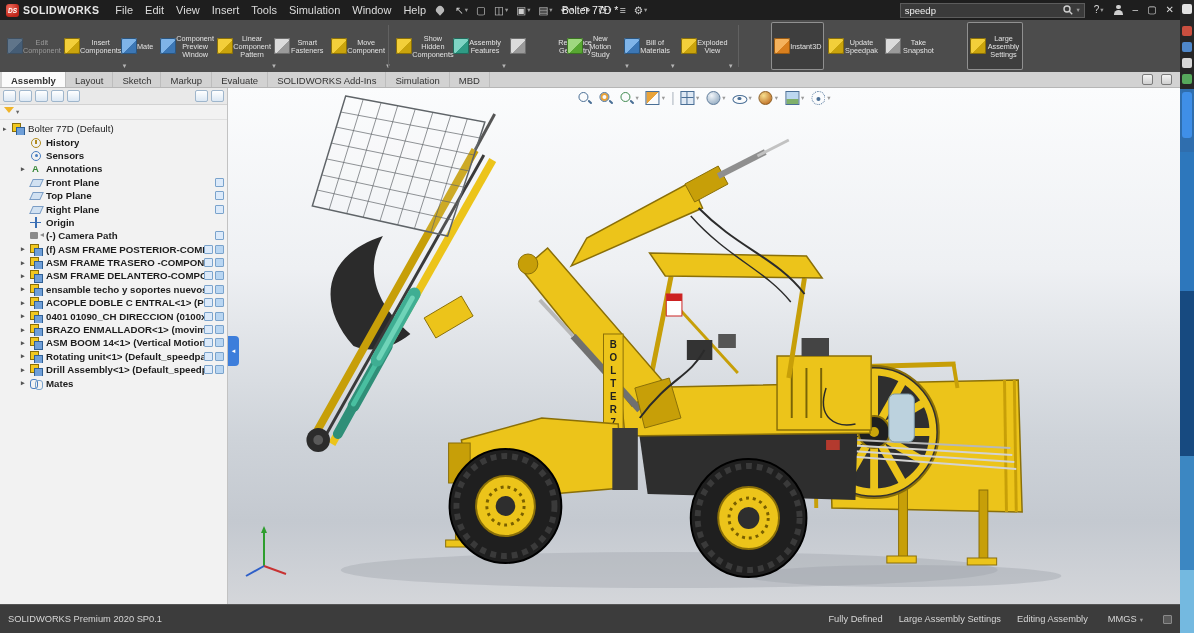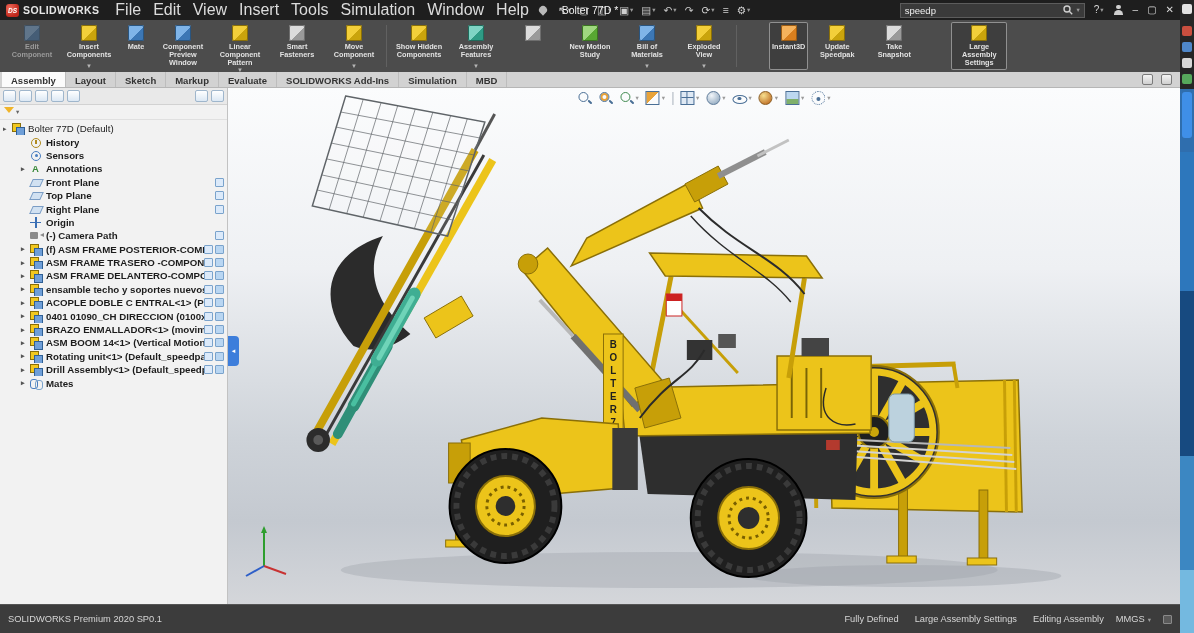--- a/index.html
+++ b/index.html
@@ -6,55 +6,55 @@
   body { width:1194px; height:633px; overflow:hidden; font-family:"Liberation Sans", sans-serif; background:#333; }
   #app { position:relative; width:1194px; height:633px; }
   .left-col { position:absolute; left:0; top:0; width:1180px; height:633px; display:flex; flex-direction:column; }
 
   
   .titlebar { height:20px; background:var(--c-titlebar_bg,#1e1e1e); display:flex; align-items:center; padding:0 6px; color:#e6e6e6; position:relative; flex:none; }
   .logo { display:flex; align-items:center; gap:4px; margin-right:10px; }
   .logo-mark { width:13px; height:13px; border-radius:3px; background:radial-gradient(circle at 30% 30%, #ef6a5a, #c0281c 70%); color:#fff; font-size:6.5px; font-weight:bold; display:flex; align-items:center; justify-content:center; font-style:italic; }
   .app-name { font-size:10.5px; font-weight:bold; letter-spacing:.4px; }
   .menubar { display:flex; align-items:center; }
-  .menu-item { padding:0 6px; font-size:16px; color:#dcdcdc; cursor:default; }
+  .menu-item { padding:0 6px; font-size:11px; color:#dcdcdc; cursor:default; }
   .pin-icon { width:8px; height:8px; background:#b9b9b9; border-radius:50% 50% 50% 0; transform:rotate(-45deg); margin:0 8px 0 4px; }
   .quick-icons { display:flex; align-items:center; gap:2px; }
   .qbtn { display:flex; align-items:center; padding:0 3px; color:#cfcfcf; }
   .qicon { font-size:10.5px; line-height:1; }
   .caret { font-size:6.5px; color:#9a9a9a; margin-left:1px; }
   .doc-title { position:absolute; left:50%; top:0; height:20px; transform:translateX(-50%); display:flex; align-items:center; font-size:10.5px; color:#f2f2f2; }
   .search { margin-left:auto; display:flex; align-items:center; background:#3a3a3a; border:1px solid #5c5c5c; height:15px; width:185px; padding:0 4px; gap:3px; }
   .search input { flex:1; min-width:0; background:transparent; border:none; outline:none; color:#eee; font-size:9.5px; font-family:inherit; }
   .mag-svg { flex:none; }
   .win-controls { display:flex; align-items:center; gap:9px; margin-left:9px; font-size:10px; color:#d8d8d8; }
   .wbtn { display:flex; align-items:center; line-height:1; }
   .wc-user { position:relative; width:11px; height:11px; }
   .wc-user::before { content:""; position:absolute; left:3.5px; top:0; width:4.5px; height:4.5px; border-radius:50%; background:#cfcfcf; }
   .wc-user::after { content:""; position:absolute; left:1px; top:5.5px; width:9px; height:5px; border-radius:5px 5px 0 0; background:#cfcfcf; }
 
   
   .ribbon { height:52px; background:var(--c-ribbon_bg,#4c4c4c); display:flex; align-items:stretch; padding:2px 4px; gap:1px; flex:none; }
-  .rbtn { display:flex; flex-direction:column; align-items:center; padding:3px 3px 1px; min-width:36px; max-width:56px; color:#e2e2e2; font-size:7.3px; line-height:1.08; text-align:center; border-radius:2px;font-weight:bold; }
+  .rbtn { display:flex; align-items:center; padding:3px 3px 1px; min-width:36px; max-width:56px; color:#e2e2e2; font-size:7.3px; line-height:1.08; text-align:center; border-radius:2px; }
   .ricon { width:16px; height:16px; border-radius:2px; margin-bottom:2px; flex:none; }
   .tint-yellow { background:linear-gradient(135deg,#f3cf3a 55%,#caa40c 55%); box-shadow:inset 0 0 0 1px #8a6f08; }
   .tint-blue   { background:linear-gradient(135deg,#7fb4e8 55%,#3c77b5 55%); box-shadow:inset 0 0 0 1px #2a557f; }
   .tint-teal   { background:linear-gradient(135deg,#7fd4c4 55%,#2f9b85 55%); box-shadow:inset 0 0 0 1px #1f6b5b; }
   .tint-green  { background:linear-gradient(135deg,#9fd87f 55%,#58a832 55%); box-shadow:inset 0 0 0 1px #3a7420; }
   .tint-gray   { background:linear-gradient(135deg,#dcdcdc 55%,#9a9a9a 55%); box-shadow:inset 0 0 0 1px #6e6e6e; }
   .tint-orange { background:linear-gradient(135deg,#f5b25c 55%,#d97f1e 55%); box-shadow:inset 0 0 0 1px #9a5a12; }
   .rbtn.disabled { color:#9a9a9a; }
   .rbtn.disabled .ricon { opacity:.4; }
   .rbtn.active { background:#3e3e3e; box-shadow:inset 0 0 0 1px #909090;margin-left:28px; }
   .rcaret { font-size:6px; color:#b5b5b5; margin-top:auto; }
   .rsep { width:1px; background:#616161; margin:3px 3px; flex:none; }
 
   
   .cmdtabs { height:16px; background:#d2d2d2; border-bottom:1px solid #b6b6b6; display:flex; align-items:stretch; padding-left:2px; flex:none; }
-  .ctab { font-size:9.5px; color:#333; padding:2px 9px 1px; border-right:1px solid #bdbdbd; display:flex; align-items:center;font-weight:bold; }
+  .ctab { font-size:9.5px; color:#333; padding:2px 9px 1px; border-right:1px solid #bdbdbd; display:flex; align-items:center; }
   .ctab.active { background:#fbfbfb; font-weight:bold; }
   .cmdtabs-right { margin-left:auto; display:flex; align-items:center; gap:8px; padding-right:8px; }
   .ct-ic { width:11px; height:11px; border:1px solid #7a7a7a; background:linear-gradient(#f4f4f4,#cfcfcf); border-radius:2px; }
 
   
   .main { flex:1; display:flex; min-height:0; }
   .panel { width:228px; flex:none; background:var(--c-panel_bg,#f2f2f2); border-right:1px solid #c2c2c2; display:flex; flex-direction:column; }
   .panel-toolbar { height:17px; background:#e9e9e9; border-bottom:1px solid #d2d2d2; display:flex; align-items:center; gap:3px; padding:0 3px; flex:none; }
   .ptool { width:13px; height:12px; border:1px solid #9fb6cc; background:linear-gradient(#ffffff,#dce8f4); border-radius:2px; }
   .ptool-right { margin-left:auto; display:flex; gap:3px; }
@@ -114,21 +114,21 @@
 
   
   .bottombar { height:14px; background:#3c3c3c; display:flex; align-items:stretch; font-size:9px; color:#c8c8c8; flex:none; }
   .bt-nav { width:13px; display:flex; align-items:center; justify-content:center; font-size:6.5px; color:#9a9a9a; }
   .btab { padding:0 10px; display:flex; align-items:center; background:#474747; border-right:1px solid #2e2e2e; }
   .btab.active { background:#666666; color:#fff; }
   .btab.study { background:#383838; }
 
   
   .statusbar { height:29px; background:var(--c-statusbar_bg,#3c3c3c); border-top:1px solid #555; display:flex; align-items:center; padding:0 8px; font-size:9.3px; color:#d6d6d6; flex:none; }
-  .sb-right { margin-left:auto; display:flex; align-items:center; gap:12px; }
+  .sb-right { margin-left:auto; display:flex; align-items:center; gap:20px; }
   .sb-units { display:flex; align-items:flex-end; gap:2px; }
   .sb-ic { width:9px; height:9px; border:1px solid #8a8a8a; border-radius:1px; background:#5a5a5a; }
 
   
   .right-strip { position:absolute; right:0; top:0; width:14px; height:633px;
     background:linear-gradient(180deg,#262626 0 14%, #2f6eae 14% 24%, #2d77bc 24% 46%, #174a80 46% 72%, #3c87c2 72% 90%, #74b9e0 90%); }
   .strip-ic { position:absolute; left:2px; width:10px; height:10px; border-radius:2px; }
   .strip-thumb { position:absolute; left:2px; top:92px; width:10px; height:46px; border-radius:3px; background:#3f8fe8; }
 </style>
 </head>

